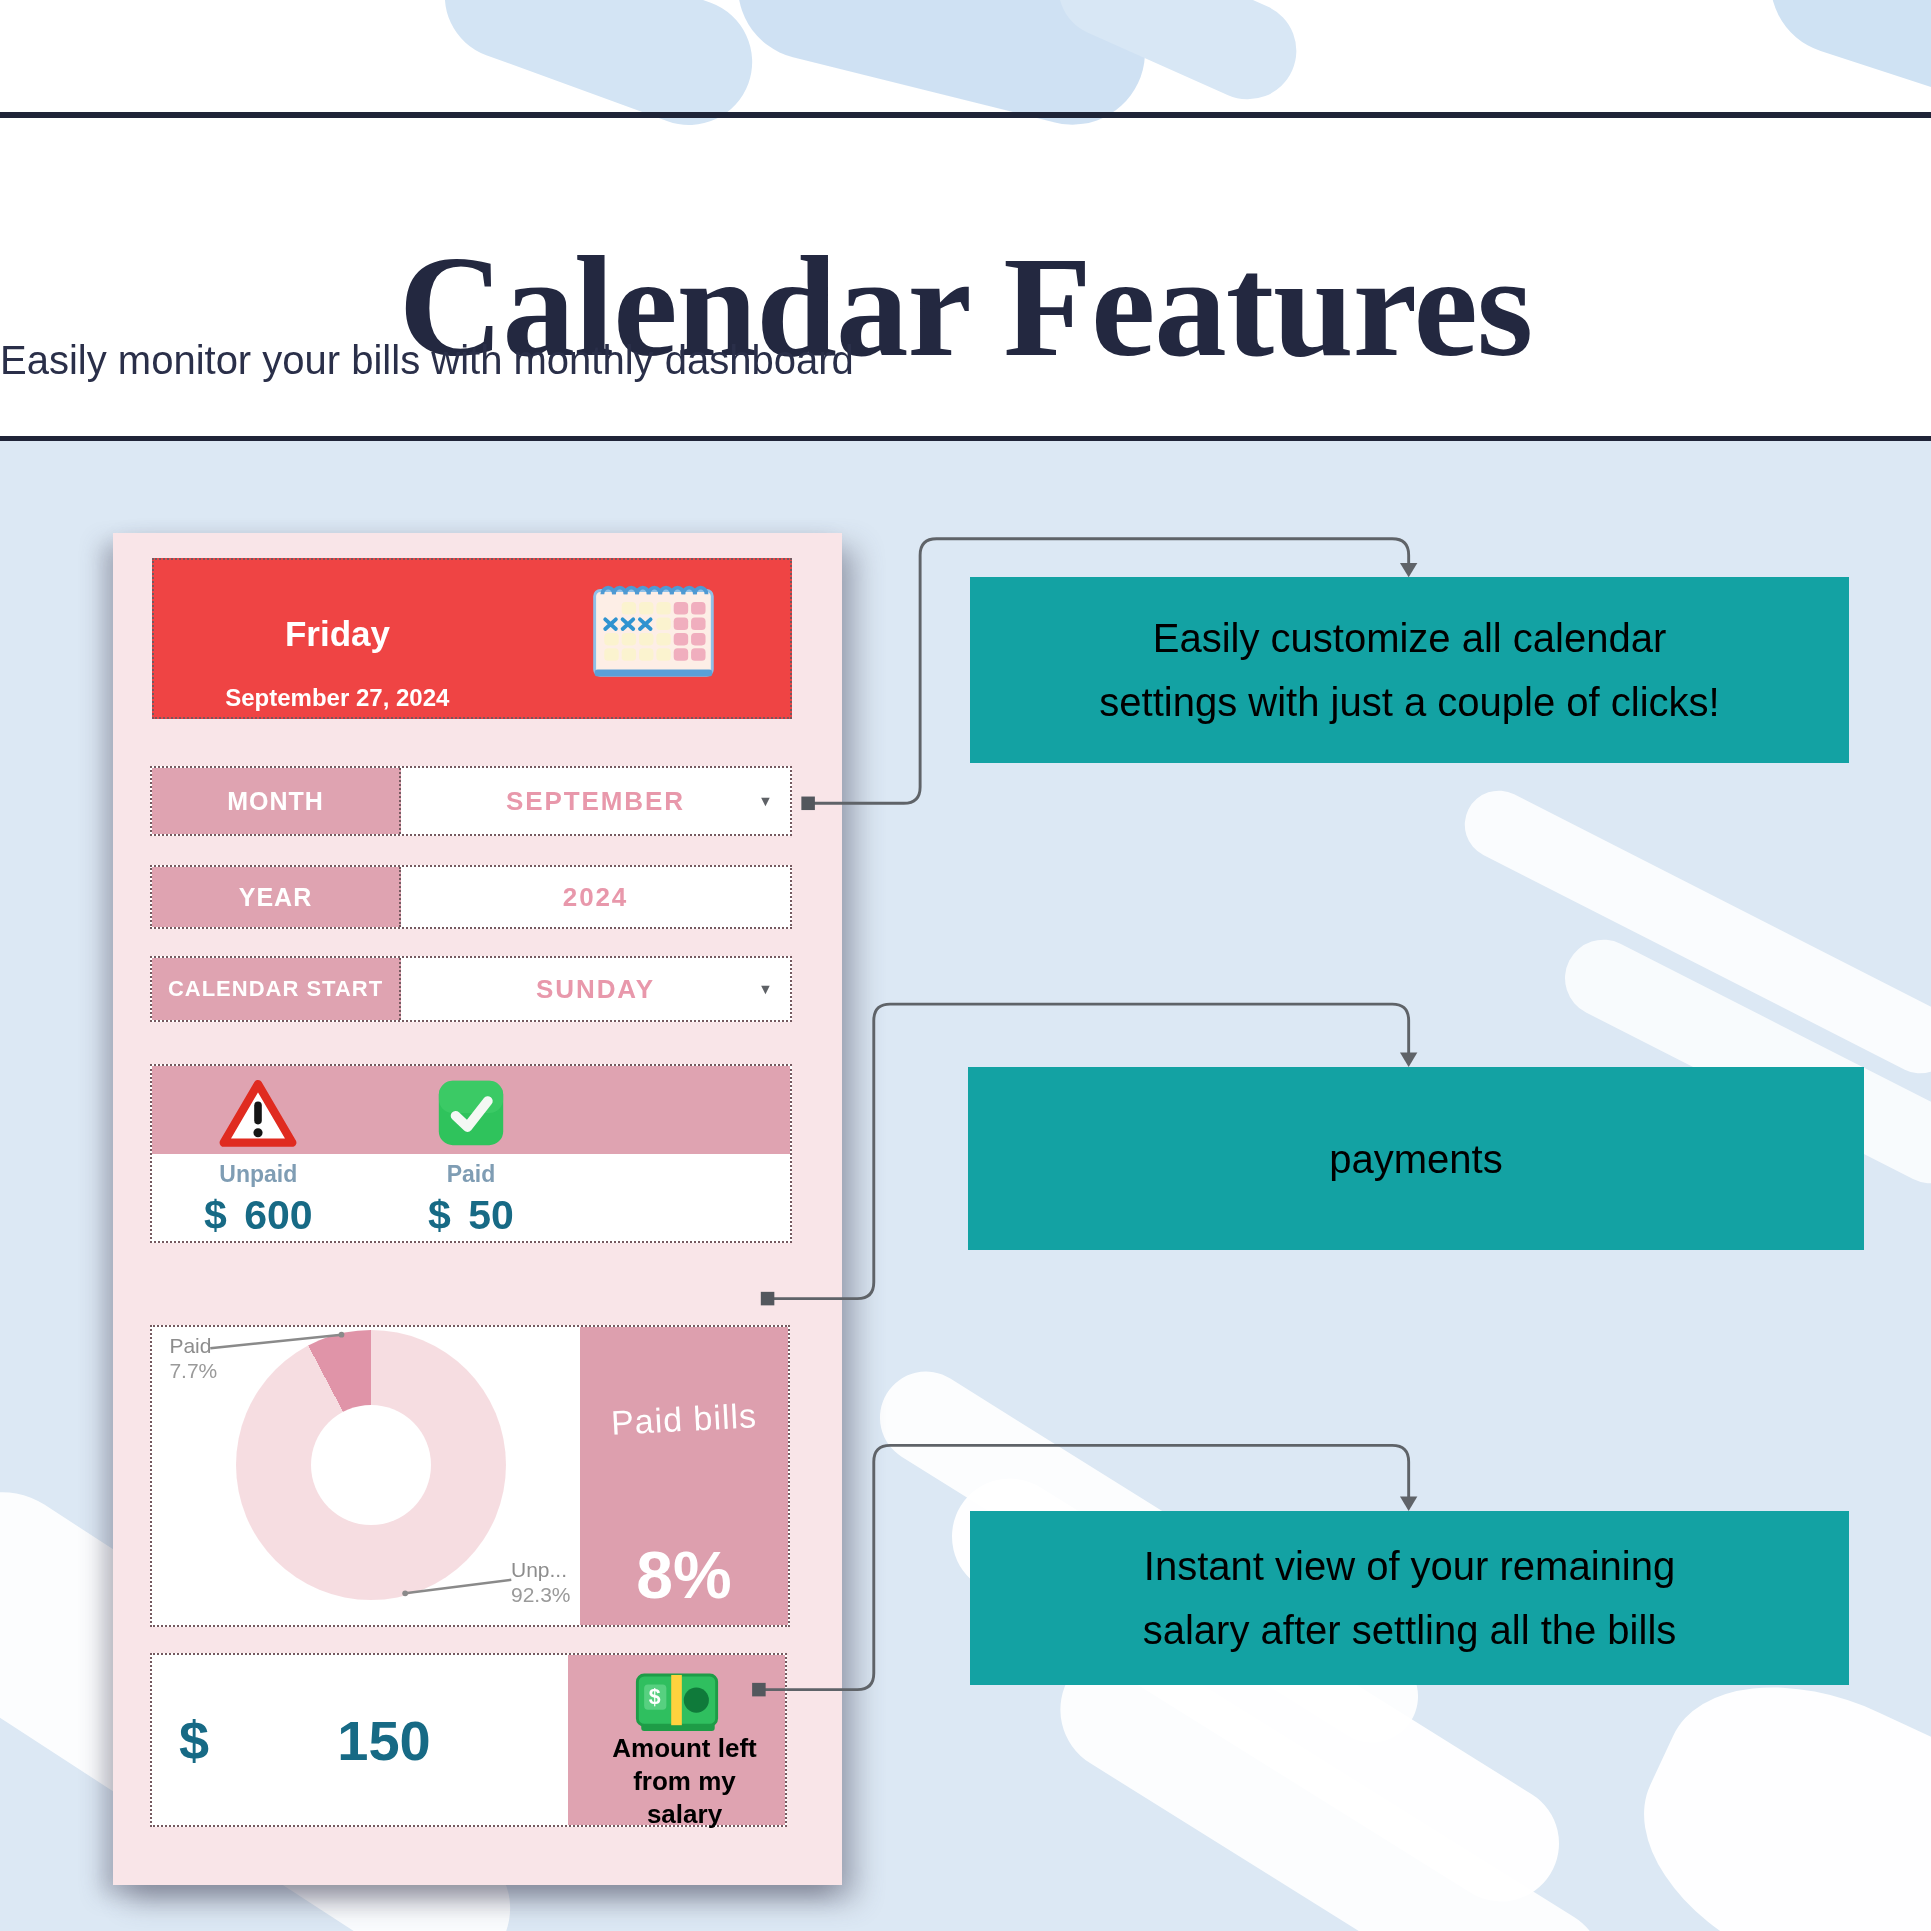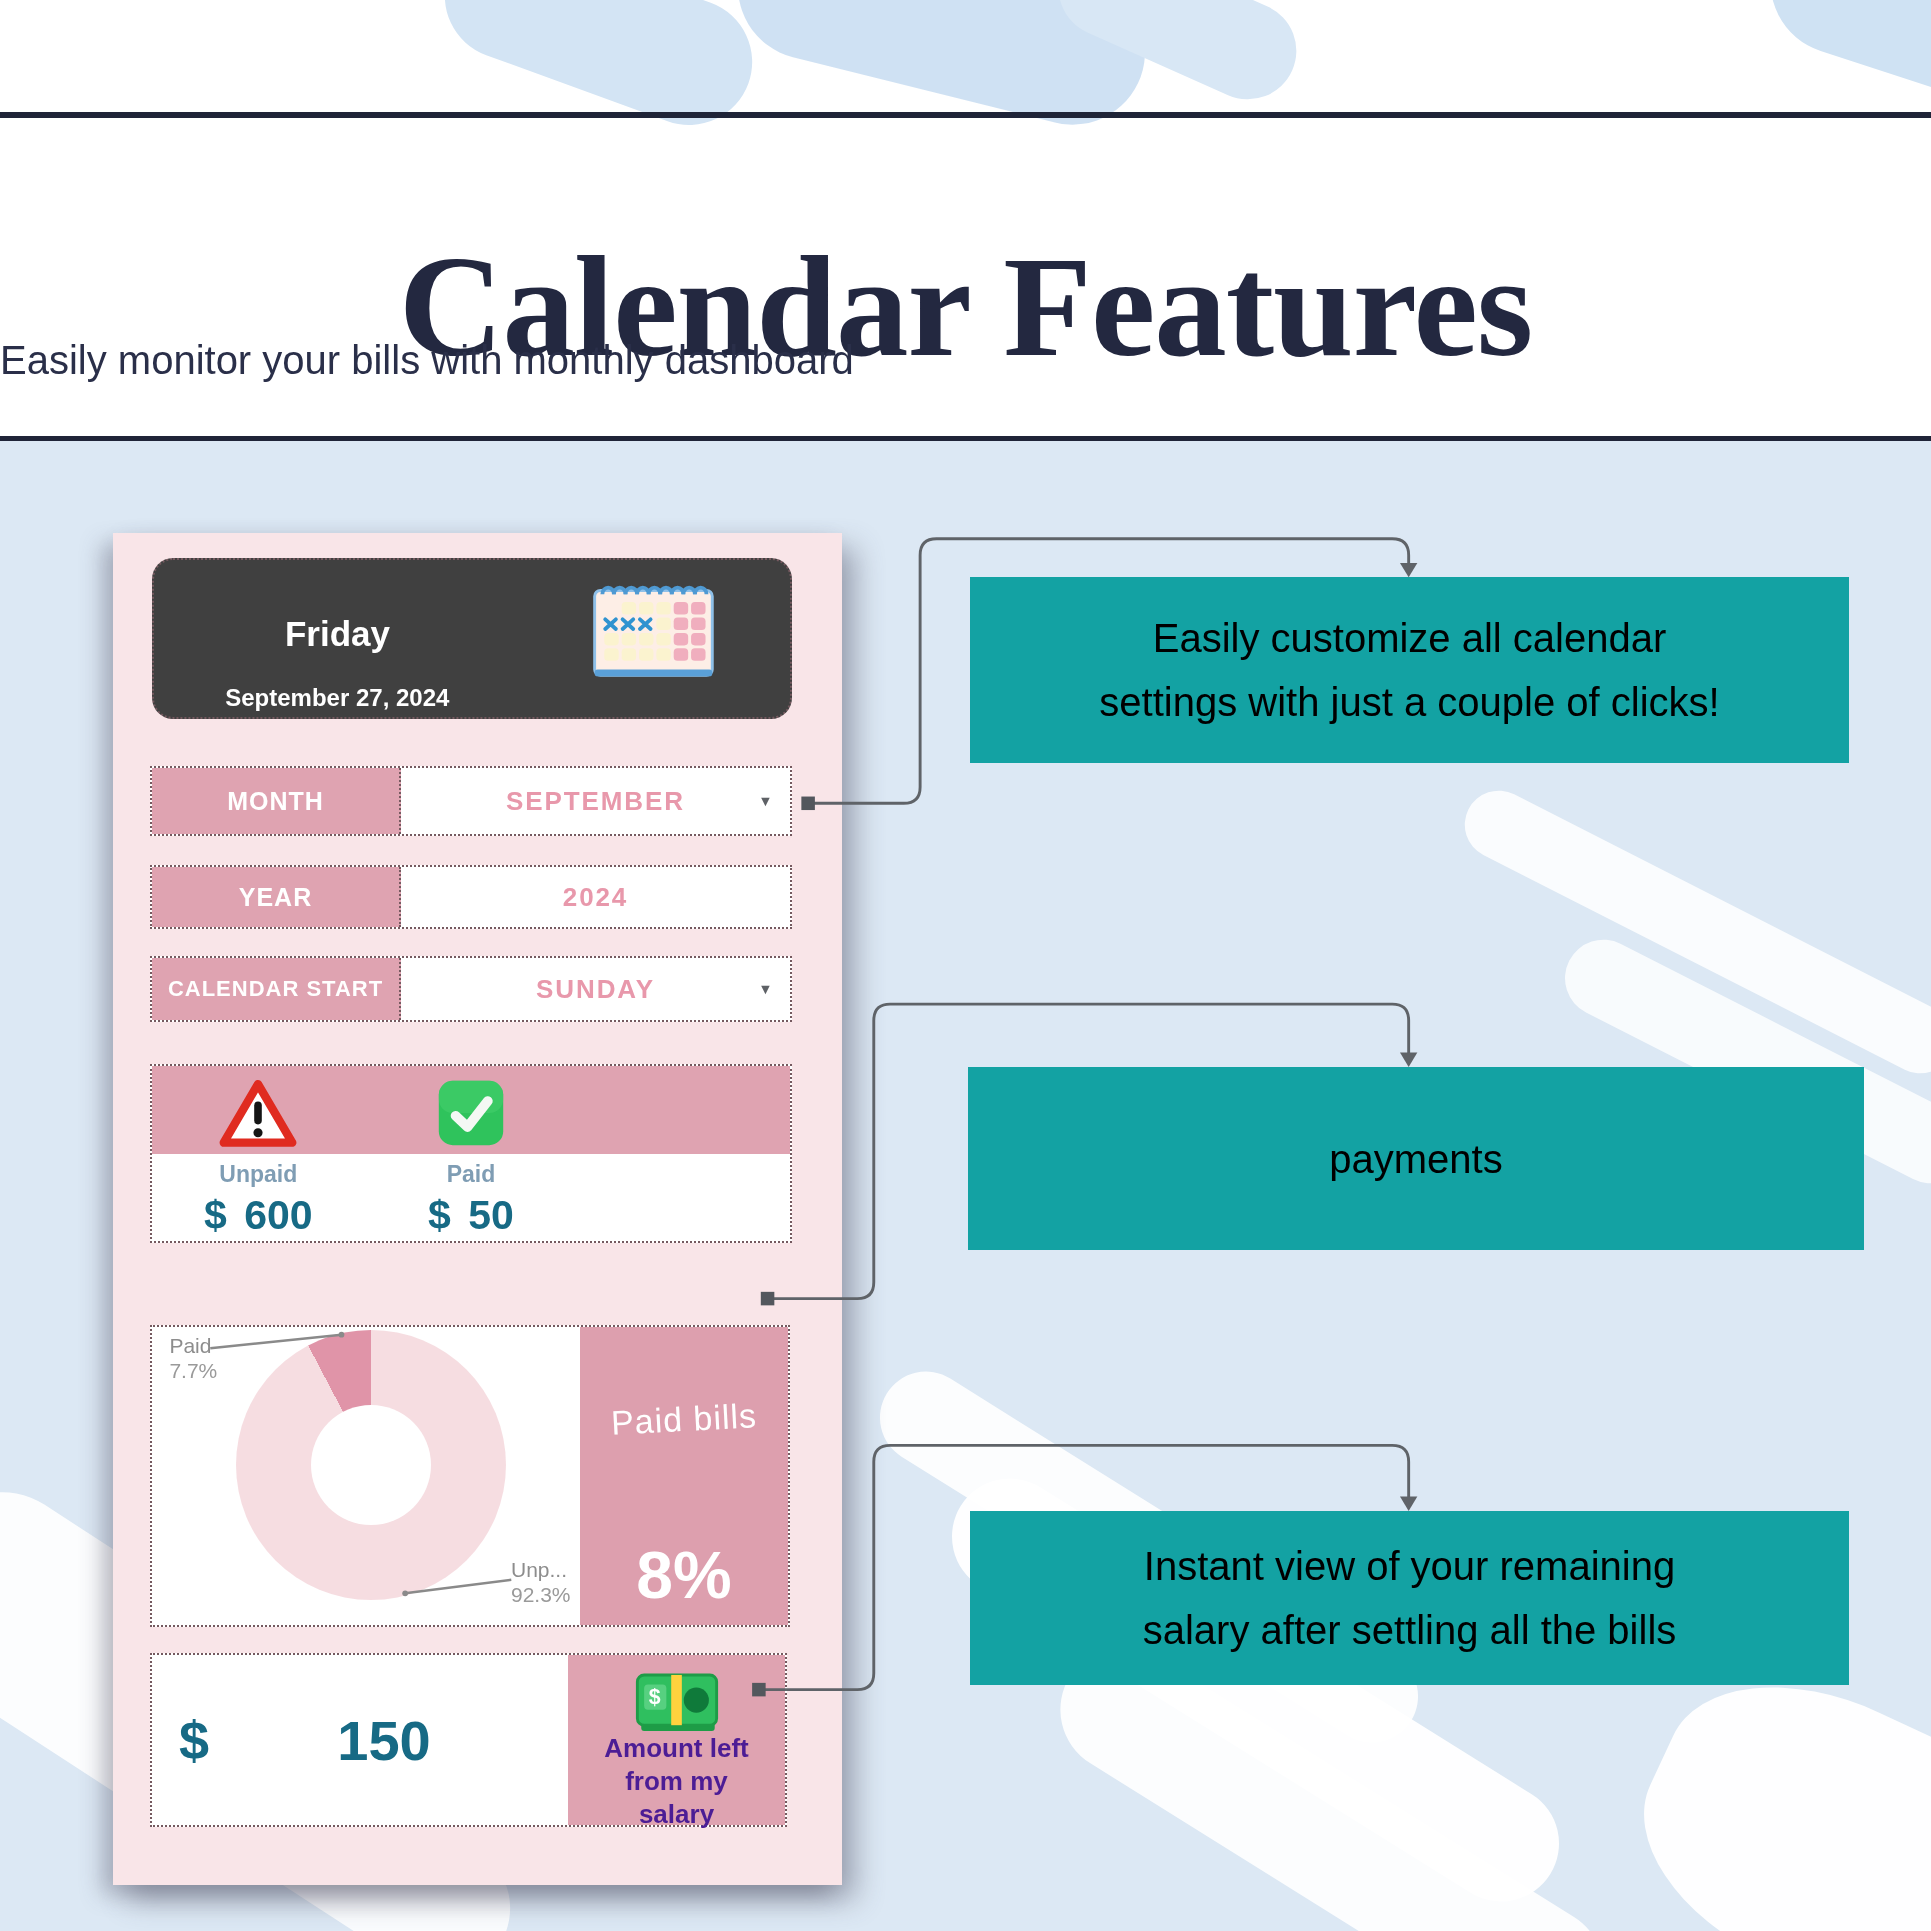--- a/index.html
+++ b/index.html
@@ -15,21 +15,21 @@
          letter-spacing:-1px;color:#232840;line-height:1;}
   .subtitle{position:absolute;top:340px;left:0;width:1931px;text-align:left;
             font-size:40px;color:#2a2f49;letter-spacing:0px;line-height:1;}
 
   
   .panel{position:absolute;left:113px;top:533px;width:729px;height:1352px;background:#f9e5e8;
          box-shadow:13.5px 15.4px 27px rgba(80,80,100,.45),-11.6px 9.7px 21px rgba(80,80,100,.35);z-index:2;}
   .dotted{border:2.9px dotted #75595f;box-sizing:border-box;}
   .abs{position:absolute;}
 
-  .date-card{left:39px;top:25px;width:640px;height:161px;background:#404040;border-radius:21px;}
+  .date-card{left:39px;top:25px;width:640px;height:161px;background:#ef4444;}
   .weekday{position:absolute;left:58px;top:54px;width:251px;text-align:center;color:#fff;
            font-weight:700;font-size:35px;}
   .datetext{position:absolute;left:19.3px;top:124px;width:328px;text-align:center;color:#fff;
             font-weight:700;font-size:24px;}
   .cal-icon{position:absolute;left:431px;top:12.6px;}
 
   .setrow{left:37px;width:642px;background:#ffffff;padding-left:20px;}
   .setrow .labelcell{position:absolute;left:0;top:0;bottom:0;width:249px;background:#dfa3b1;
         border-right:2.9px dotted #75595f;box-sizing:border-box;display:flex;align-items:center;justify-content:center;
         color:#fff;font-weight:700;font-size:25px;letter-spacing:1px;}
@@ -55,21 +55,21 @@
   .pielab{position:absolute;color:#8d8d8d;font-size:21px;line-height:25px;}
   .pielab .pct{color:#9a9a9a;}
 
   .salary{left:37px;top:1120px;width:637px;height:174px;background:#fff;}
   .salary .pinkcell{position:absolute;right:0;top:0;width:217px;height:100%;background:#dfa3b1;}
   .salary .cur{position:absolute;left:27px;top:50%;transform:translateY(-50%);color:#176a85;
                font-size:54px;font-weight:700;}
   .salary .amount{position:absolute;left:116px;top:50%;transform:translateY(-50%);width:232px;text-align:center;
                color:#176a85;font-size:56px;font-weight:700;}
   .money-icon{position:absolute;left:50%;top:11.6px;transform:translateX(-50%);}
-  .salary .lab{position:absolute;left:0;top:77px;width:100%;text-align:center;color:#4c1d95;
+  .salary .lab{position:absolute;left:8px;top:77px;width:100%;text-align:center;color:#000000;
                font-weight:700;font-size:26px;line-height:33px;}
 
   
   .callout{position:absolute;background:#13a2a3;color:#000000;text-align:center;z-index:2;
            font-size:40px;line-height:64px;display:flex;flex-direction:column;justify-content:center;}
   .co1{left:970px;top:577px;width:879px;height:186px;}
   .co2{left:968px;top:1067px;width:896px;height:183px;}
   .co3{left:970px;top:1511px;width:879px;height:174px;}
 
   .connectors{position:absolute;left:0;top:0;z-index:3;pointer-events:none;}

